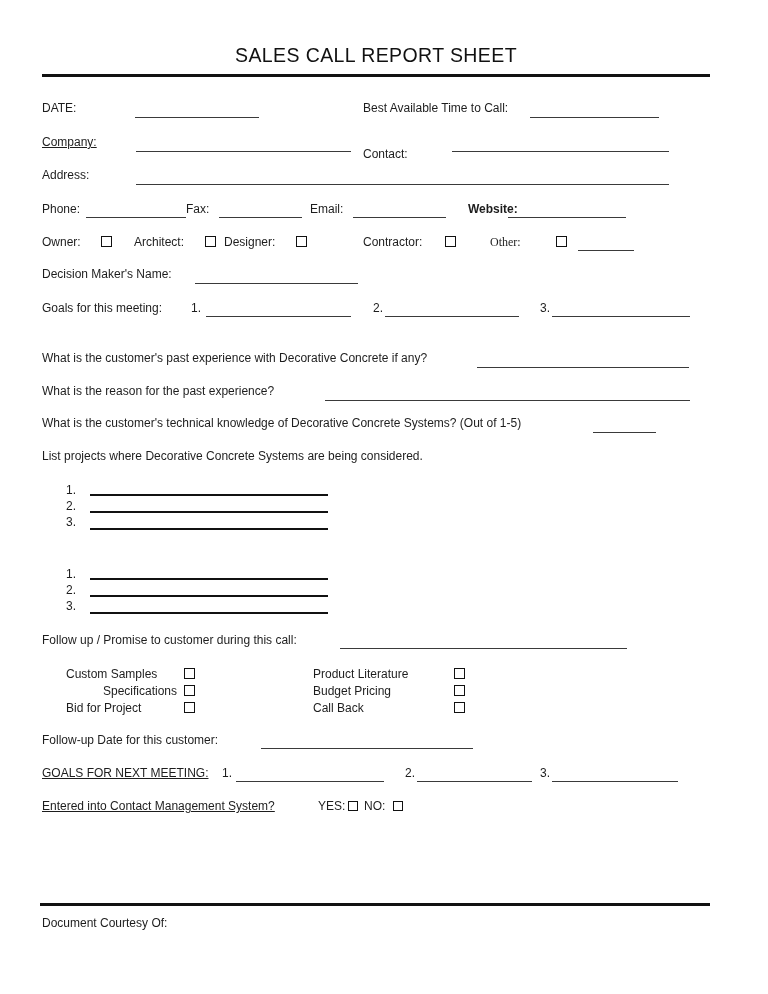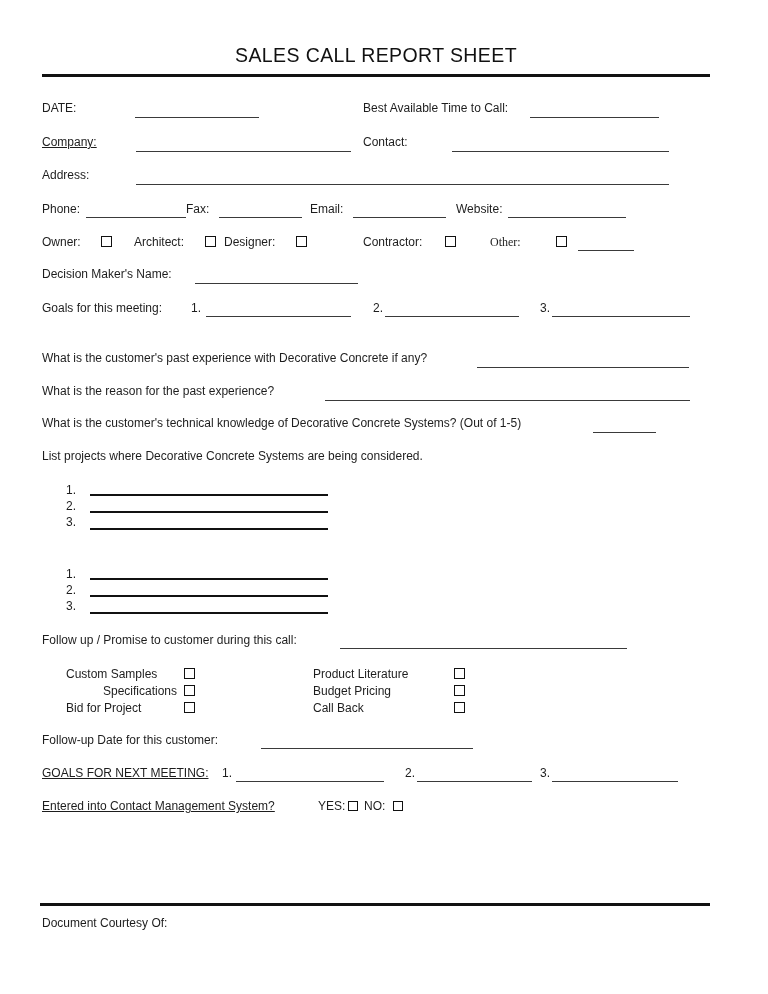--- a/index.html
+++ b/index.html
@@ -96,36 +96,36 @@
 
   <div class="t" style="left:42px; top:102px;">DATE:</div>
   <div class="line" style="left:135px; top:117px; width:124px;"></div>
 
   <div class="t" style="left:363px; top:102px;">Best Available Time to Call:</div>
   <div class="line" style="left:530px; top:117px; width:129px;"></div>
 
   <div class="t" style="left:42px; top:136px;text-decoration:underline;">Company:</div>
   <div class="line" style="left:136px; top:151px; width:215px;"></div>
 
-  <div class="t" style="left:363px; top:136px;">Contact:</div>
+  <div class="t" style="left:363px; top:148px;">Contact:</div>
   <div class="line" style="left:452px; top:151px; width:217px;"></div>
 
   <div class="t" style="left:42px; top:169px;">Address:</div>
   <div class="line" style="left:136px; top:184px; width:533px;"></div>
 
   <div class="t" style="left:42px; top:203px;">Phone:</div>
   <div class="line" style="left:86px; top:217px; width:100px;"></div>
 
   <div class="t" style="left:186px; top:203px;">Fax:</div>
   <div class="line" style="left:219px; top:217px; width:83px;"></div>
 
   <div class="t" style="left:310px; top:203px;text-align:center;">Email:</div>
   <div class="line" style="left:353px; top:217px; width:93px;"></div>
 
-  <div class="t" style="left:456px; top:203px;">Website:</div>
+  <div class="t" style="left:468px; top:203px;font-weight:bold;">Website:</div>
   <div class="line" style="left:508px; top:217px; width:118px;"></div>
 
   <div class="t" style="left:42px; top:236px;">Owner:</div>
   <div class="cb" style="left:101px; top:236px;"></div>
 
   <div class="t" style="left:134px; top:236px;">Architect:</div>
   <div class="cb" style="left:205px; top:236px;"></div>
 
   <div class="t" style="left:224px; top:236px;">Designer:</div>
   <div class="cb" style="left:296px; top:236px;"></div>

